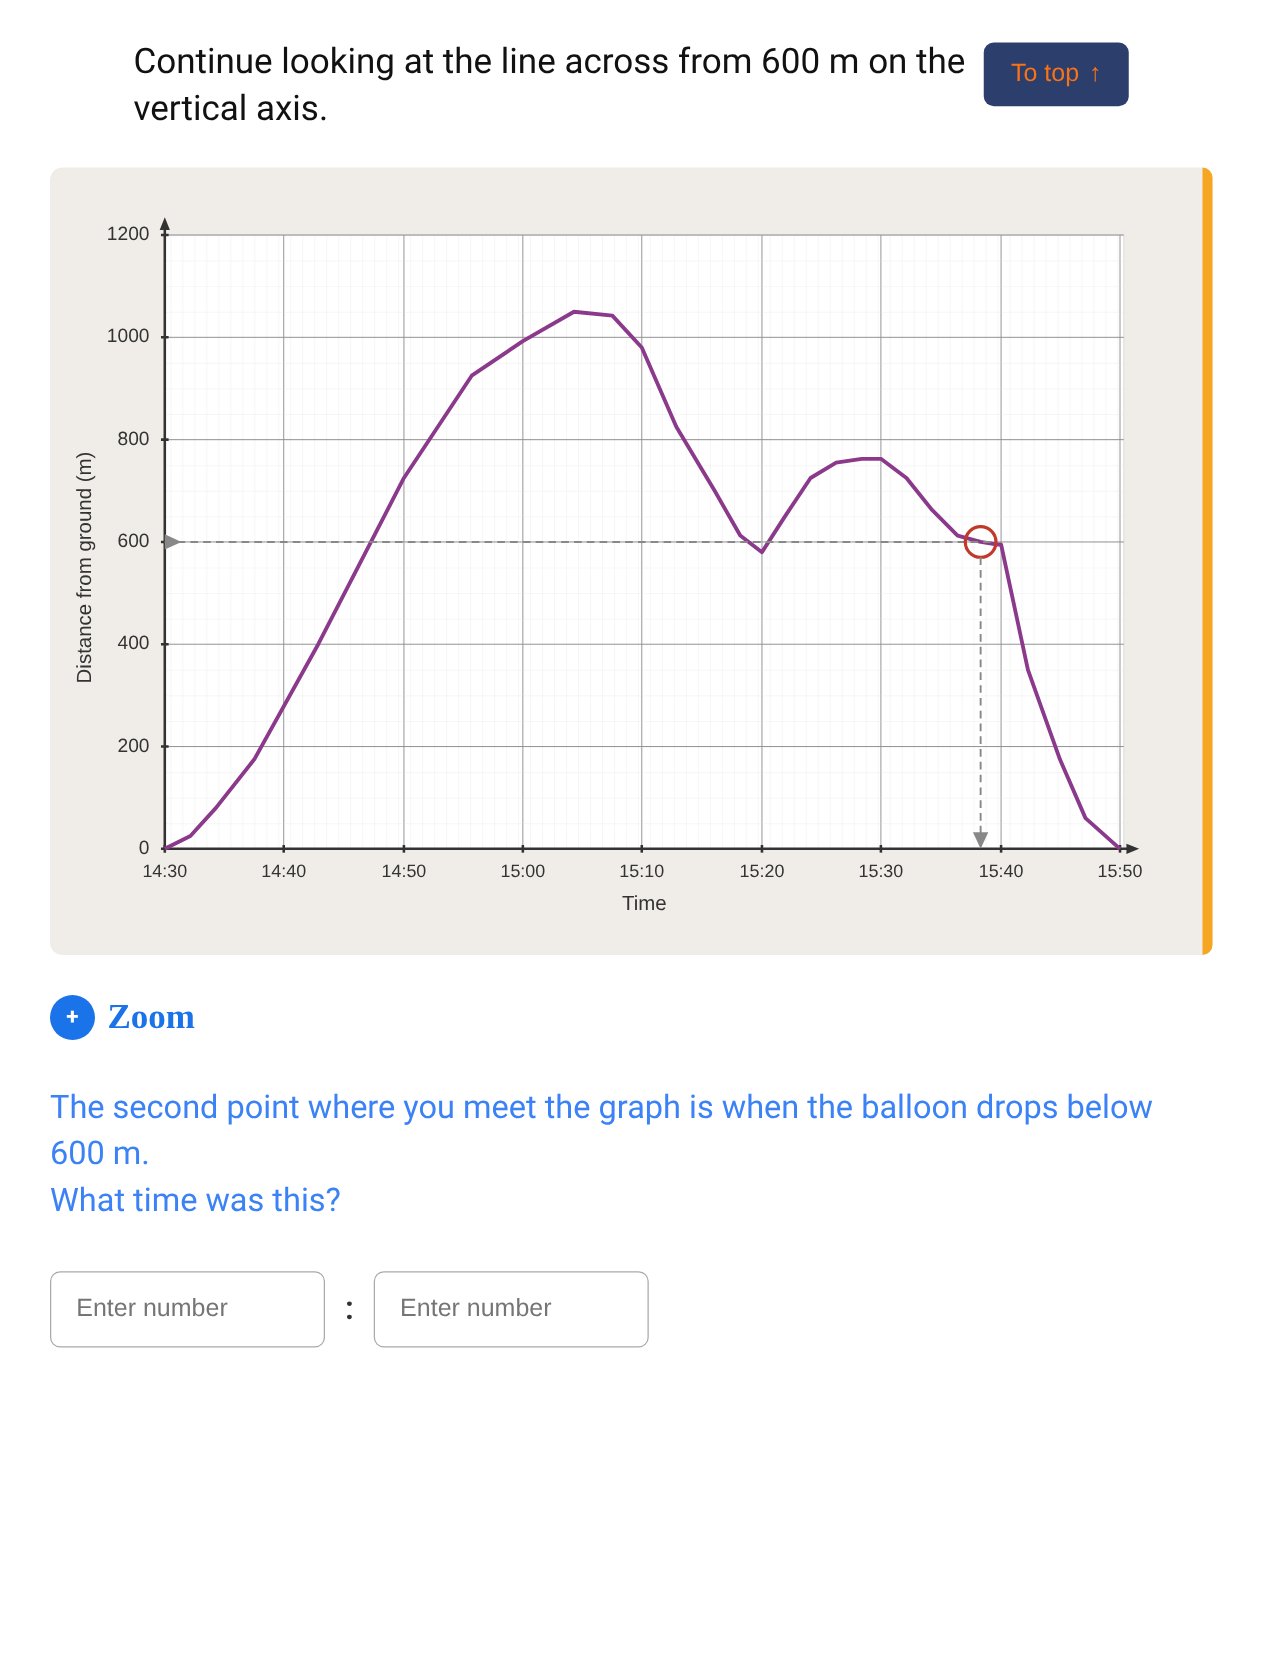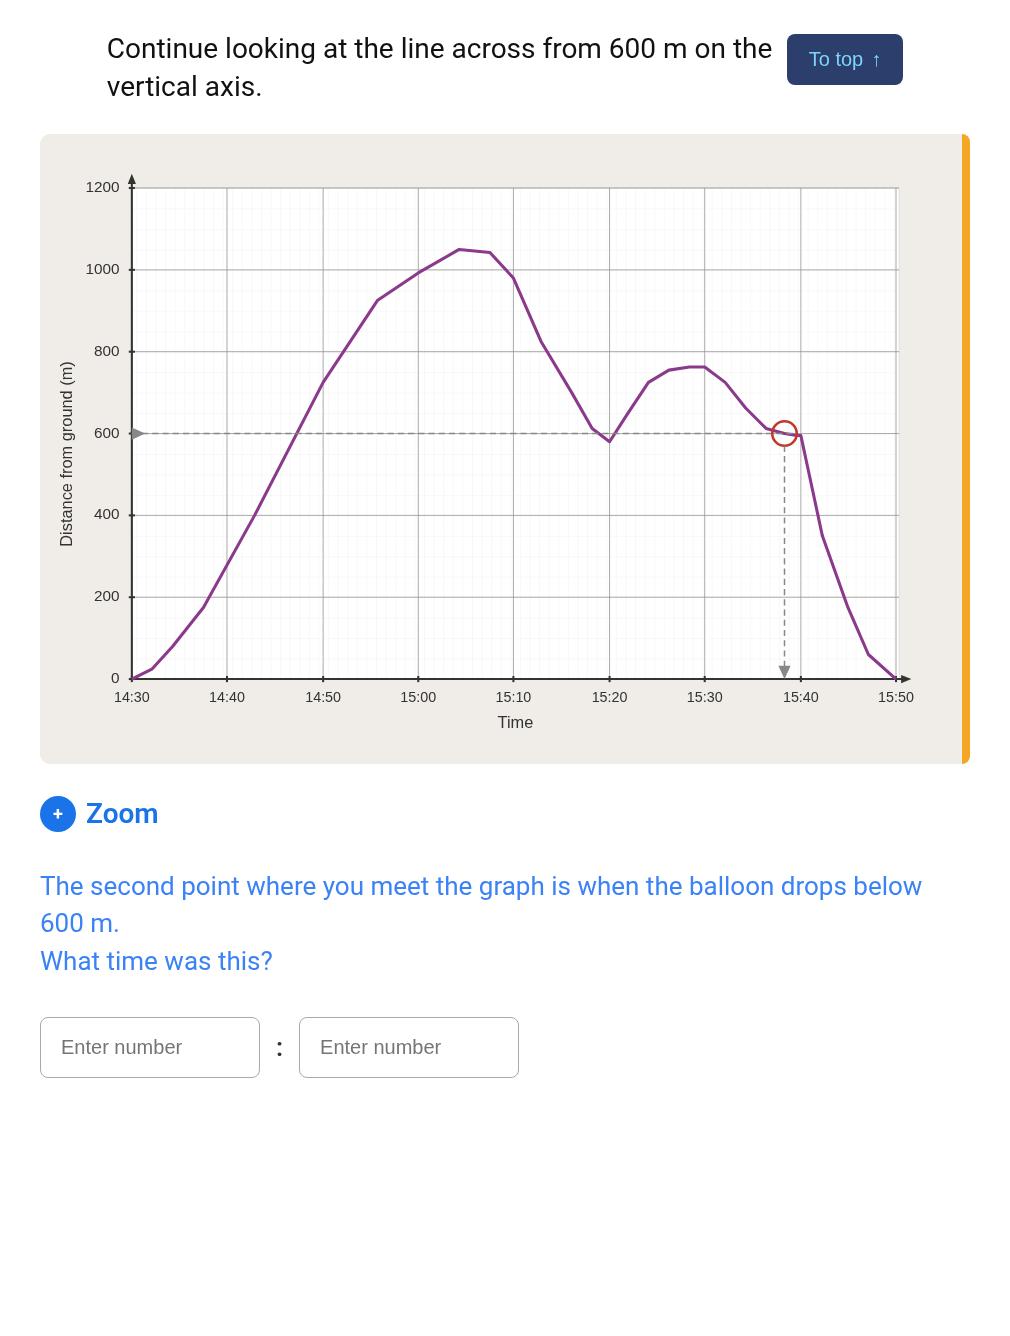--- a/index.html
+++ b/index.html
@@ -22,21 +22,21 @@
     .header-text {
       font-size: 28px;
       line-height: 1.35;
       font-weight: 400;
       max-width: 680px;
       color: #111;
     }
 
     .to-top-btn {
       background: #2c3e6b;
-      color: #7dd3fc;
+      color: #f97316;
       border: none;
       border-radius: 8px;
       padding: 14px 22px;
       font-size: 20px;
       font-weight: 500;
       cursor: pointer;
       display: flex;
       align-items: center;
       gap: 8px;
       white-space: nowrap;
@@ -84,20 +84,21 @@
       justify-content: center;
       color: white;
       font-size: 18px;
       font-weight: bold;
     }
 
     .zoom-label {
       color: #1a73e8;
       font-size: 28px;
       font-weight: 600;
+      font-family: Liberation Serif, serif;
     }
 
     .description-text {
       font-size: 26px;
       line-height: 1.45;
       color: #3b82f6;
       margin-bottom: 36px;
     }
 
     .input-row {

